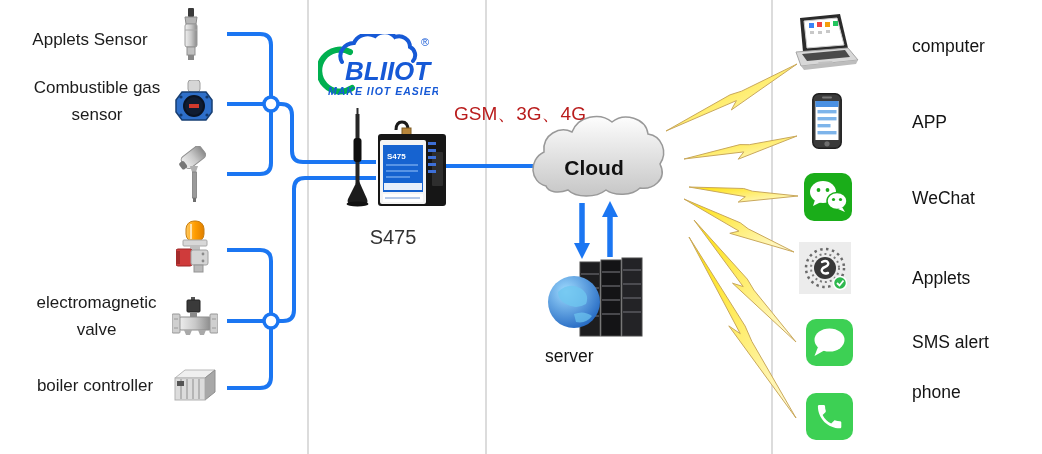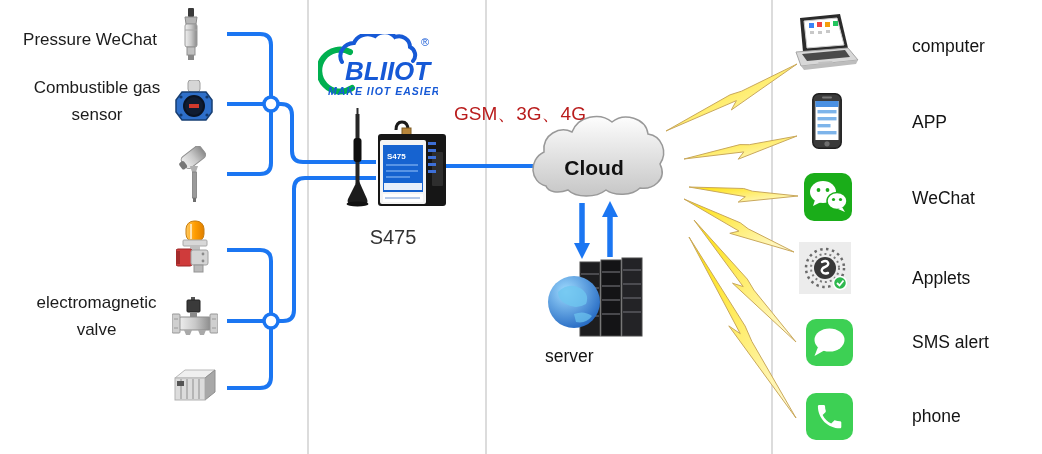--- a/index.html
+++ b/index.html
@@ -140,21 +140,21 @@
         <rect x="88" y="66" width="8" height="3"></rect>
         </g>
     </g>
   </svg>
   <div class="abs z3" style="left:348px;top:226px;width:90px;text-align:center;font-size:20px;color:#333">S475</div>
 
   <div class="abs z3" style="left:454px;top:101px;font-size:19px;color:#b91c1c;white-space:nowrap">GSM、3G、4G</div>
 
   <div class="abs z3" style="left:545px;top:346px;width:100px;text-align:left;font-size:17.5px;color:#141414">server</div>
 
-  <div class="abs z3 label" style="left:10px;top:26px;width:160px">Pressure WeChat</div>
+  <div class="abs z3 label" style="left:10px;top:26px;width:160px">Applets Sensor</div>
   <svg class="abs z3" style="left:181px;top:8px" width="20" height="54" viewBox="0 0 20 54">
     <defs>
         <linearGradient id="metal" x1="0" y1="0" x2="1" y2="0">
       <stop offset="0" stop-color="#efefef"></stop>
           <stop offset="0.5" stop-color="#c9c9c9"></stop>
           <stop offset="1" stop-color="#8a8a8a"></stop>
     </linearGradient>
       </defs>
     <rect x="7" y="0" width="6" height="9" rx="1" fill="#3a3a3a"></rect>
     <polygon points="4,9 16,9 15,16 5,16" fill="#b5b5b5" stroke="#8b8b8b"></polygon>
@@ -215,20 +215,21 @@
     <rect x="0" y="17" width="8" height="19" rx="1" fill="#cfcfcf" stroke="#979797"></rect>
     <rect x="38" y="17" width="8" height="19" rx="1" fill="#cfcfcf" stroke="#979797"></rect>
     <line x1="2" y1="22" x2="6" y2="22" stroke="#9a9a9a"></line>
       <line x1="40" y1="22" x2="44" y2="22" stroke="#9a9a9a"></line>
     <line x1="2" y1="31" x2="6" y2="31" stroke="#9a9a9a"></line>
       <line x1="40" y1="31" x2="44" y2="31" stroke="#9a9a9a"></line>
     <polygon points="12,33 20,33 18,38 14,38" fill="#a9a9a9"></polygon>
     <polygon points="26,33 34,33 32,38 28,38" fill="#a9a9a9"></polygon>
   </svg>
 
+  <div class="abs z3 label" style="left:20px;top:372px;width:150px">boiler controller</div>
   <svg class="abs z3" style="left:173px;top:366px" width="44" height="40" viewBox="0 0 44 40">
     <polygon points="2,12 12,4 42,4 32,12" fill="#efefef" stroke="#b9b9b9"></polygon>
     <polygon points="32,12 42,4 42,26 32,34" fill="#a8a8a8" stroke="#8f8f8f"></polygon>
     <rect x="2" y="12" width="30" height="22" fill="#dcdcdc" stroke="#b1b1b1"></rect>
     <g stroke="#b5b5b5" stroke-width="2">
       <line x1="8" y1="13" x2="8" y2="33"></line>
         <line x1="14" y1="13" x2="14" y2="33"></line>
       <line x1="20" y1="13" x2="20" y2="33"></line>
         <line x1="26" y1="13" x2="26" y2="33"></line>
     </g>
@@ -297,15 +298,15 @@
     <rect x="0" y="0" width="47" height="47" rx="10" fill="#3dd054"></rect>
     <ellipse cx="23.5" cy="21" rx="15" ry="11.5" fill="#fff"></ellipse>
     <polygon points="12,28 8.5,37 19,31" fill="#fff"></polygon>
   </svg>
   <div class="abs z3 rlabel" style="left:868px;top:342px">SMS alert</div>
 
   <svg class="abs z3" style="left:806px;top:393px" width="47" height="47" viewBox="0 0 47 47">
     <rect x="0" y="0" width="47" height="47" rx="10" fill="#3dd054"></rect>
     <path transform="translate(8,8) scale(1.3)" fill="#fff" d="M6.62 10.79c1.44 2.83 3.76 5.14 6.59 6.59l2.2-2.2c.27-.27.67-.36 1.02-.24 1.12.37 2.33.57 3.57.57.55 0 1 .45 1 1V20c0 .55-.45 1-1 1-9.39 0-17-7.61-17-17 0-.55.45-1 1-1h3.5c.55 0 1 .45 1 1 0 1.25.2 2.45.57 3.57.11.35.03.74-.24 1.02l-2.2 2.2z"></path>
   </svg>
-  <div class="abs z3 rlabel" style="left:868px;top:416px">phone</div>
+  <div class="abs z3 rlabel" style="left:868px;top:392px">phone</div>
 
 </div>
 
 </body></html>

